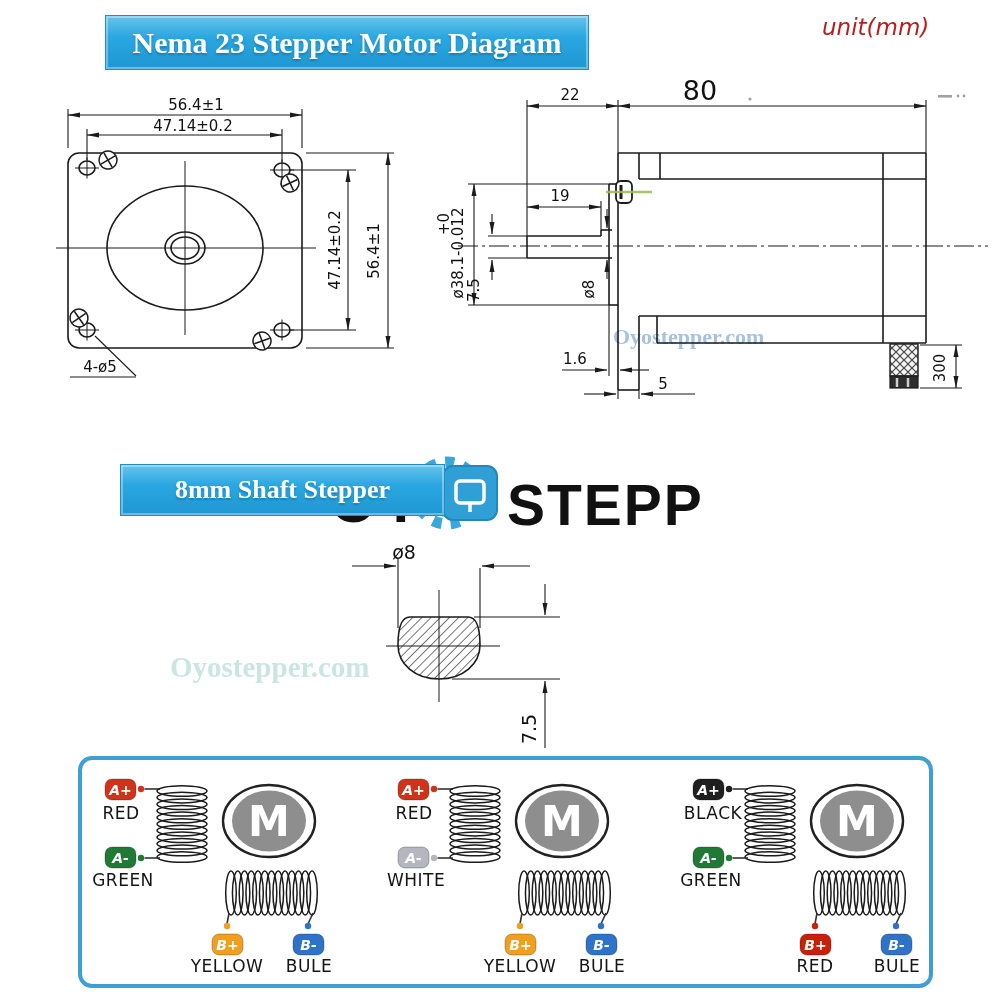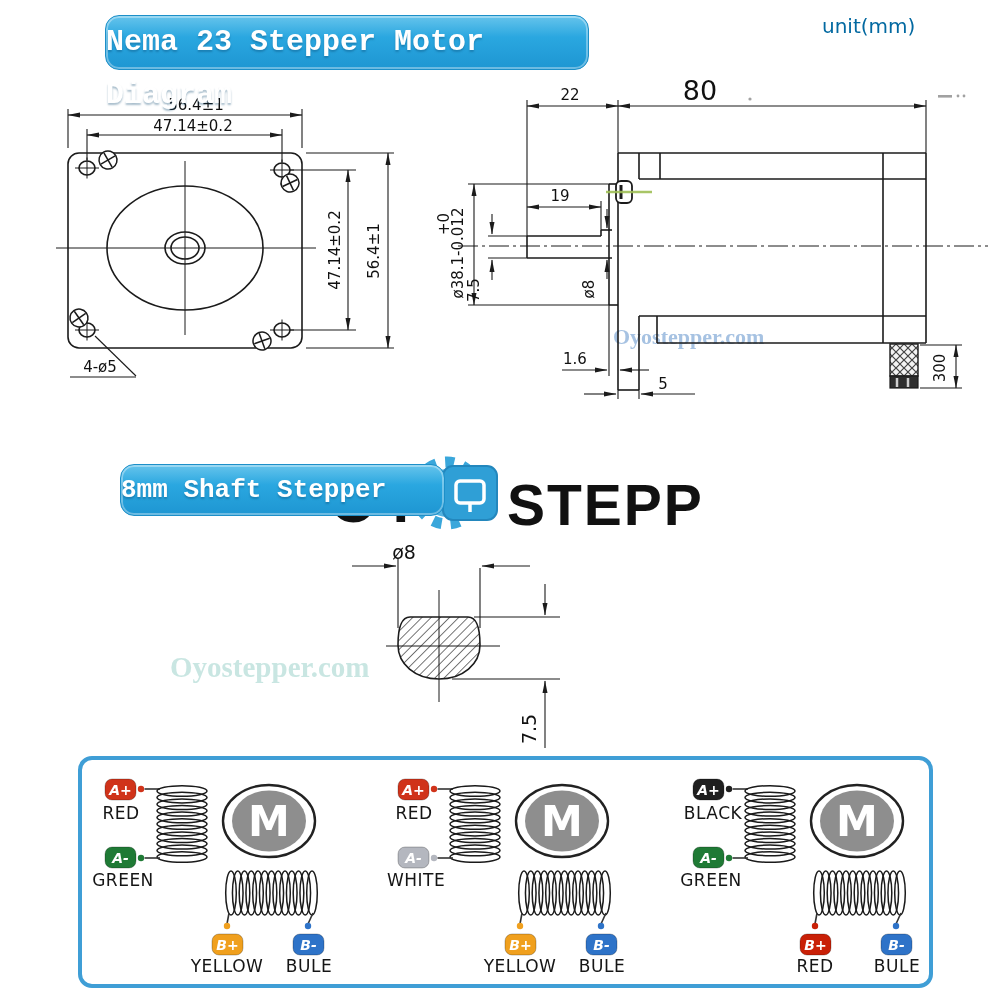--- a/index.html
+++ b/index.html
@@ -1,27 +1,27 @@
 <!DOCTYPE html>
 <html><head>
 <meta charset="utf-8">
 <style>
   html,body{margin:0;padding:0;background:#ffffff;}
   #stage{position:relative;width:1000px;height:1000px;background:#fff;overflow:hidden;
          font-family:"DejaVu Sans",sans-serif;}
   
-  .blue-badge{position:absolute;z-index:3;color:#fff;
-    font-family:Liberation Mono, monospace;font-weight:bold;
+  .blue-badge{position:absolute;z-index:3;color:#fff;text-align:center;
+    font-family:Liberation Serif, serif;font-weight:bold;
     background:linear-gradient(180deg,#66c4ec 0%,#2aa7e0 40%,#1e96d2 100%);
-    border:1px solid #1d8fc8;border-radius:14px;
+    border:1px solid #1d8fc8;border-radius:0;
     box-shadow:inset 0 0 0 2px rgba(255,255,255,.35);
     text-shadow:0 2px 2px rgba(10,70,110,.35);}
   #title-badge{left:105px;top:15px;width:482px;height:53px;line-height:53px;font-size:30px;}
   #shaft-badge{left:120px;top:464px;width:323px;height:50px;line-height:50px;font-size:26px;}
-  #unit-label{position:absolute;z-index:3;left:822px;top:14px;font-size:20px;color:#0369a1;}
+  #unit-label{position:absolute;z-index:3;left:822px;top:14px;font-size:23px;color:#b91c1c;font-style:italic;}
   .wm-site{position:absolute;z-index:1;font-family:"Liberation Serif",serif;font-weight:bold;}
   #wm-site1{left:170px;top:651px;font-size:29px;color:#c9e6e2;}
   #wm-site2{left:613px;top:324px;font-size:22px;color:#a6c2e2;}
   #logo-box{position:absolute;z-index:1;left:315px;top:450px;}
   #wire-panel{position:absolute;z-index:1;left:78px;top:756px;width:847px;height:224px;
     border:4px solid #3f9ed6;border-radius:14px;background:#fff;}
   #drawing{position:absolute;z-index:2;left:0;top:0;}
   
   .ln{stroke:#1b1b1b;stroke-width:1.6;fill:none;}
   .thin{stroke:#1b1b1b;stroke-width:1;fill:none;}

